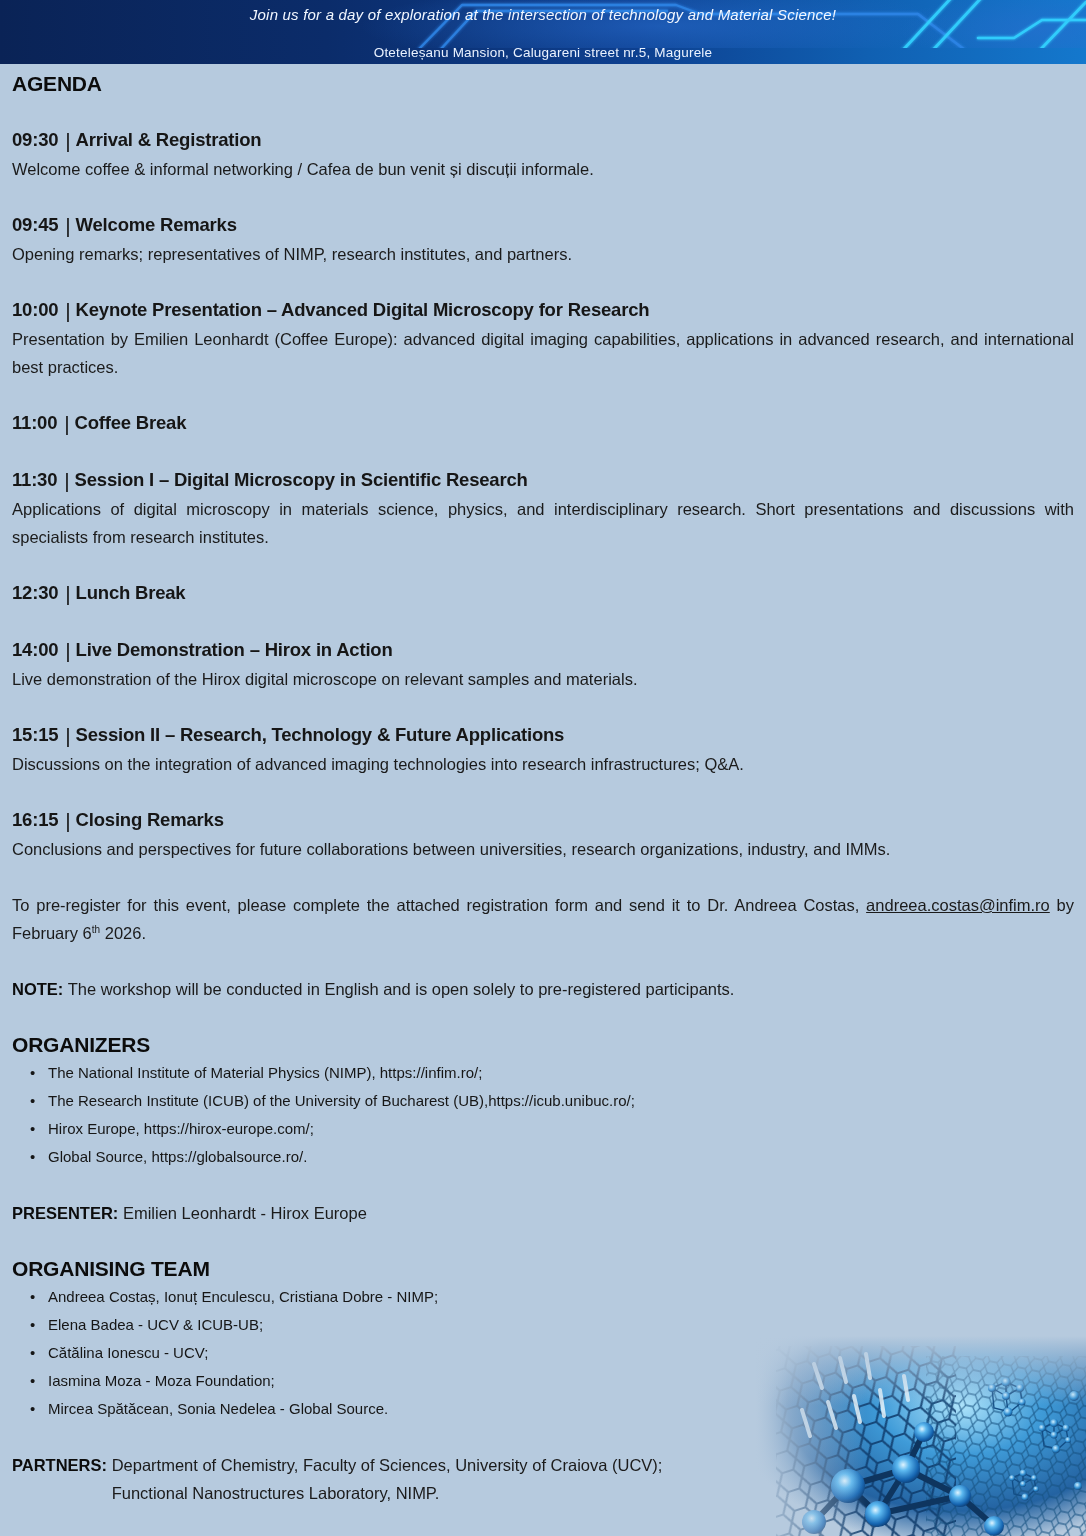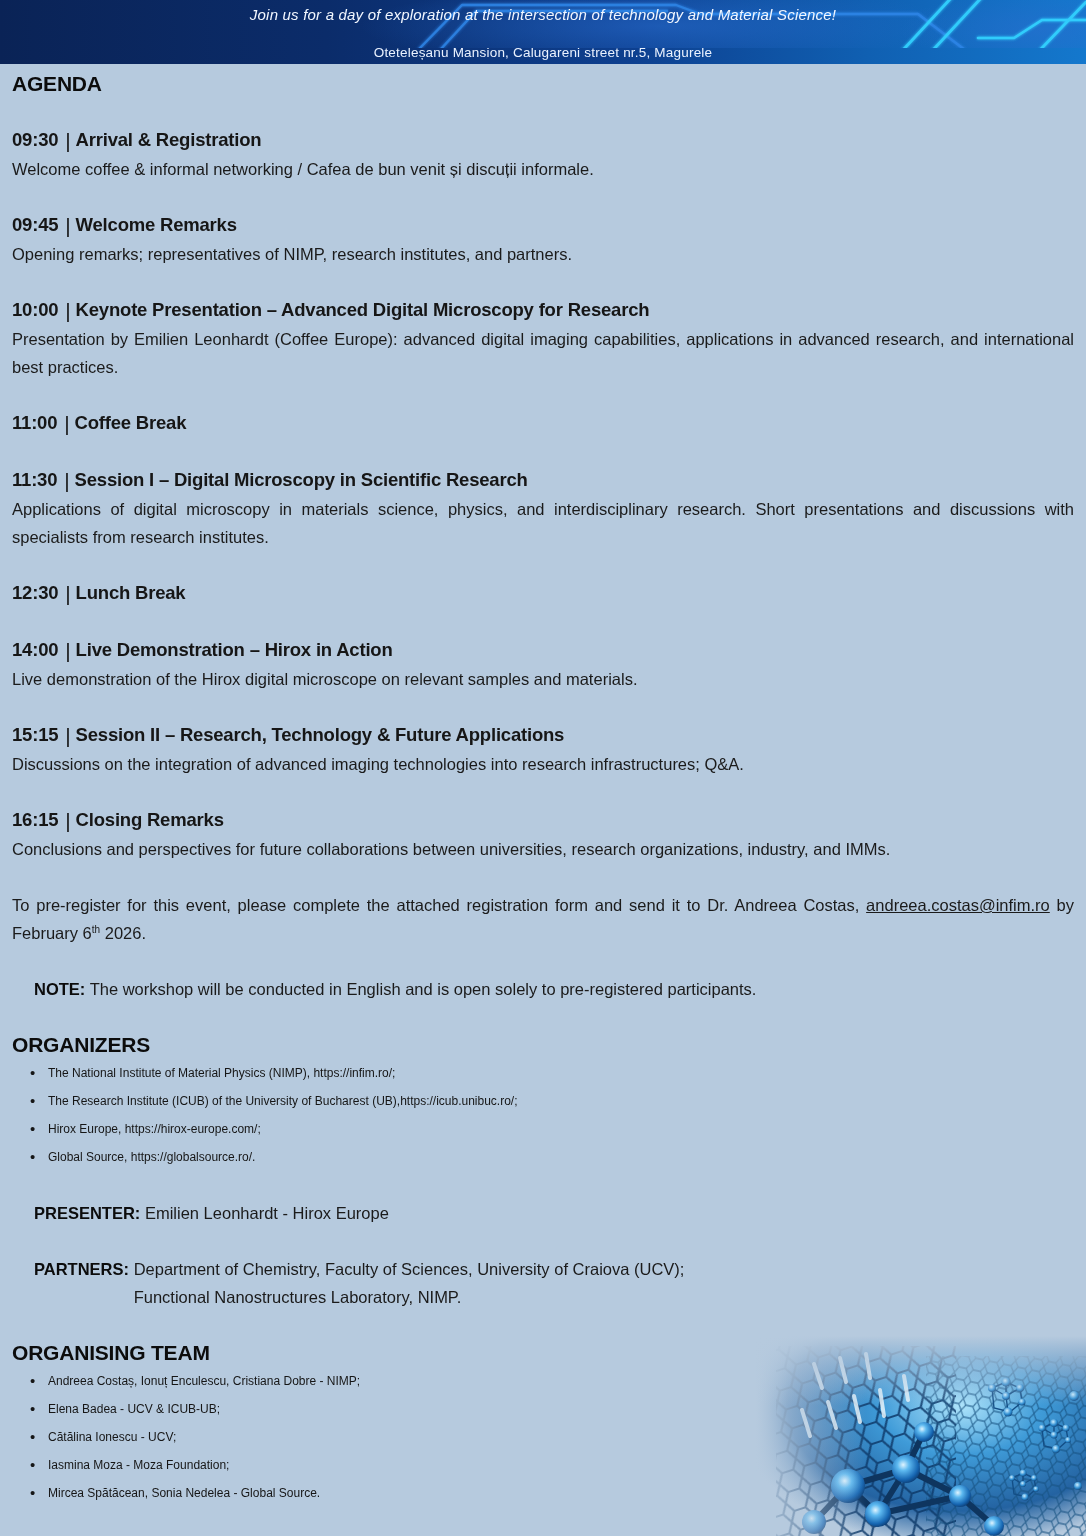--- a/index.html
+++ b/index.html
@@ -34,26 +34,26 @@
     font-size:21px;font-weight:bold;color:#0c0c0c;
     line-height:28px;letter-spacing:-0.2px;margin:0;
   }
   .block{margin-top:28px;}
   .item-head{font-size:18.5px;font-weight:bold;line-height:28px;letter-spacing:-0.2px;}
   .item-head .sep{font-weight:400;font-size:21px;vertical-align:-2px;padding:0 5px 0 7px;}
   .body-text{
     font-size:16.5px;line-height:28px;margin:0;
     text-align:justify;color:#1b1b1b;
   }
-  .inline-label{font-weight:bold;color:#0c0c0c;margin-left:22px;}
+  .inline-label{font-weight:bold;color:#0c0c0c;}
   .email-link{color:#1b1b1b;text-decoration:underline;cursor:pointer;}
   sup{font-size:10px;line-height:0;margin-top:28px;}
   ul.plain{list-style:none;margin:0;padding:0 0 0 18px;}
   ul.plain li{
-    font-size:12px;line-height:28px;position:relative;padding-left:18px;
+    font-size:15px;line-height:28px;position:relative;padding-left:18px;
   }
   ul.plain li::before{
     content:"•";position:absolute;left:0;top:0;font-size:15px;
   }
   .label-row{display:flex;}
   .label-row .inline-label{flex:0 0 auto;white-space:pre;}
   .label-row .label-content{flex:1 1 auto;}
   
   .nano-wrap{
     position:absolute;right:0;bottom:0;width:330px;height:200px;z-index:0;
@@ -286,39 +286,39 @@
         <li>Global Source, https://globalsource.ro/.</li>
 
     </ul>
   </section>
 
   <section class="block">
     <p class="body-text"><span class="inline-label">PRESENTER: </span><span>Emilien Leonhardt - Hirox Europe</span></p>
   </section>
 
   <section class="block">
+    <div class="sec-head">ORGANISING TEAM</div>
+    <ul class="plain">
+
+        <li>Andreea Costaș, Ionuț Enculescu, Cristiana Dobre - NIMP;</li>
+
+        <li>Elena Badea - UCV &amp; ICUB-UB;</li>
+
+        <li>Cătălina Ionescu - UCV;</li>
+
+        <li>Iasmina Moza - Moza Foundation;</li>
+
+        <li>Mircea Spătăcean, Sonia Nedelea - Global Source.</li>
+
+    </ul>
+  </section>
+
+  <section class="block">
     <div class="body-text label-row">
       <span class="inline-label">PARTNERS: </span>
       <span class="label-content">
         <span>Department of Chemistry, Faculty of Sciences, University of Craiova (UCV);</span><br>
         <span>Functional Nanostructures Laboratory, NIMP.</span>
       </span>
     </div>
   </section>
 
-  <section class="block">
-    <div class="sec-head">ORGANISING TEAM</div>
-    <ul class="plain">
-
-        <li>Andreea Costaș, Ionuț Enculescu, Cristiana Dobre - NIMP;</li>
-
-        <li>Elena Badea - UCV &amp; ICUB-UB;</li>
-
-        <li>Cătălina Ionescu - UCV;</li>
-
-        <li>Iasmina Moza - Moza Foundation;</li>
-
-        <li>Mircea Spătăcean, Sonia Nedelea - Global Source.</li>
-
-    </ul>
-  </section>
-
 </main>
 
 </body></html>

